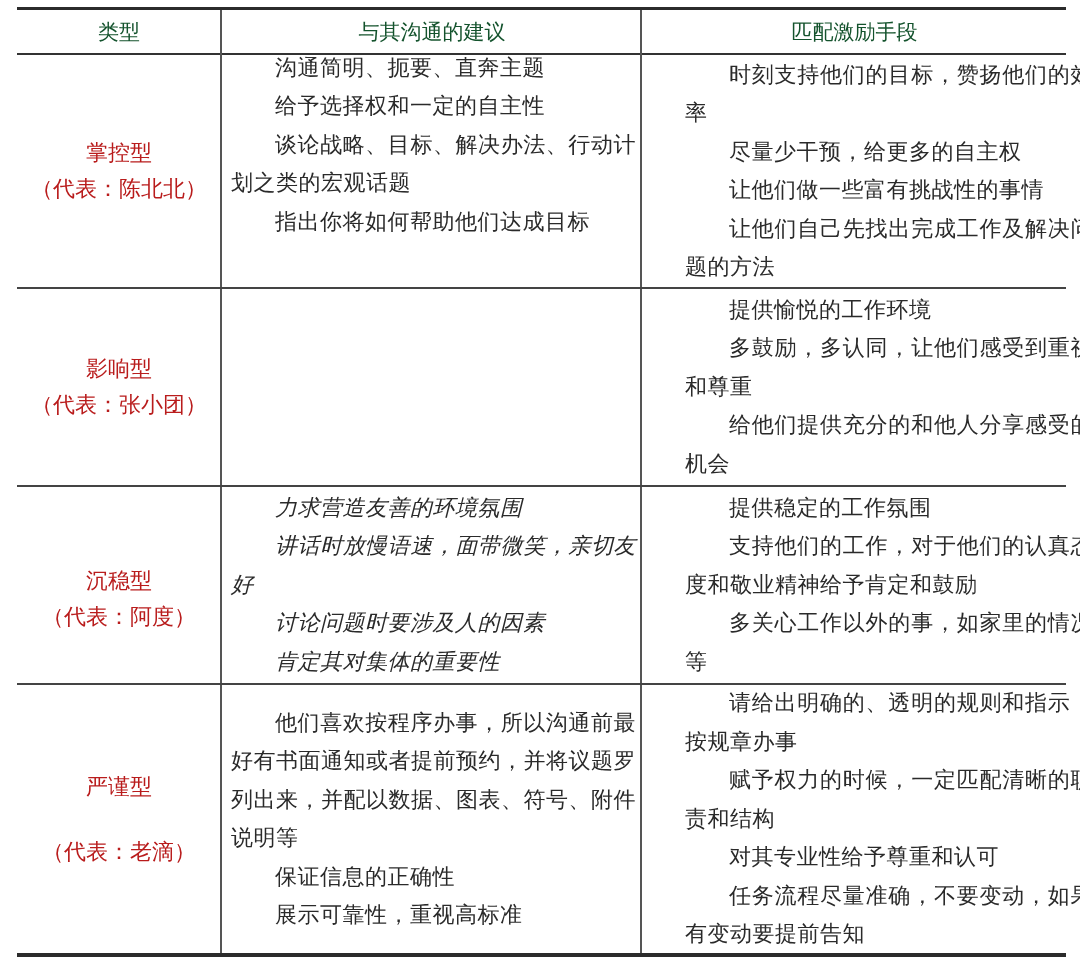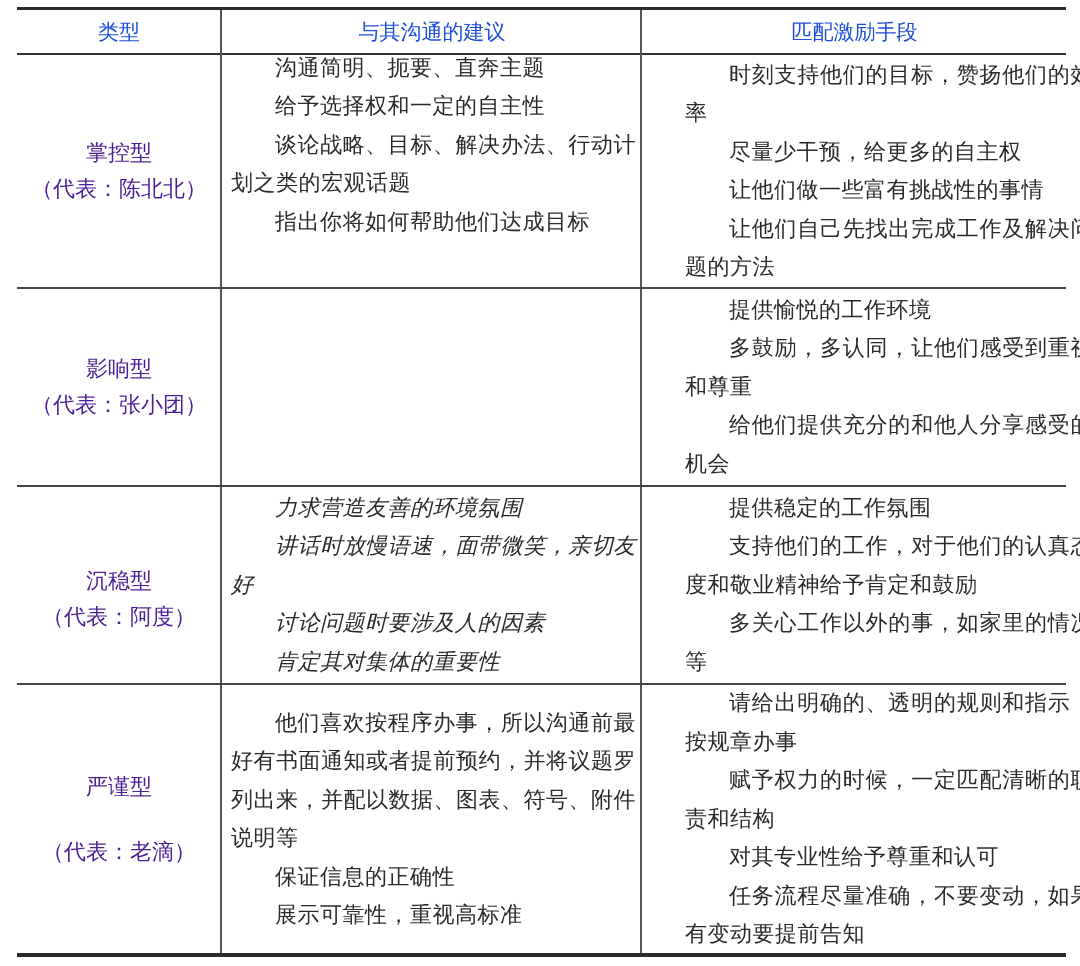--- a/index.html
+++ b/index.html
@@ -3,27 +3,27 @@
 <meta charset="utf-8">
 <style>
   html, body { margin: 0; padding: 0; background: #ffffff; }
   body { width: 1080px; height: 966px; position: relative; overflow: hidden;
          font-family: "DejaVu Serif", "Liberation Serif", serif; color: #2a2a2a; }
   .tbl { position: absolute; left: 17px; top: 7px; width: 1049px; }
   .top-rule { position: absolute; left: 0; top: 0; width: 1049px; height: 3px; background: #2b2b2b; }
   .head { position: absolute; left: 0; top: 3px; width: 1049px; height: 44px; }
   .head-rule { position: absolute; left: 0; top: 46px; width: 1049px; height: 2px; background: #333; }
   .hcell { position: absolute; top: 0; height: 52px; line-height: 44px; text-align: center;
-           font-family: "DejaVu Sans", "Liberation Sans", sans-serif; font-size: 21px; color: #1d4ed8; }
+           font-family: "DejaVu Sans", "Liberation Sans", sans-serif; font-size: 21px; color: #14532d; }
   .vline { position: absolute; width: 2px; background: #555; }
   .row { position: absolute; left: 0; width: 1049px; }
   .row-rule { position: absolute; left: 0; width: 1049px; height: 2px; background: #444; }
   .bottom-rule { position: absolute; left: 0; width: 1049px; height: 4px; background: #2b2b2b; }
   .type-cell { position: absolute; left: 0; width: 204px; display: flex; flex-direction: column;
-               justify-content: center; align-items: center; font-size: 22px; line-height: 36px; color: #4c1d95; }
+               justify-content: center; align-items: center; font-size: 22px; line-height: 36px; color: #b91c1c; }
   .text-cell { position: absolute; font-size: 22px; line-height: 38.5px; color: #2a2a2a;
                display: flex; flex-direction: column; justify-content: center; }
   .para { text-indent: 2em; margin: 0; text-align: justify; letter-spacing: 0.5px; }
   .c2 { left: 214px; width: 405px; }
   .c3 { left: 668px; width: 408px; }
 </style>
 </head>
 <body>
 
 <div class="tbl">

